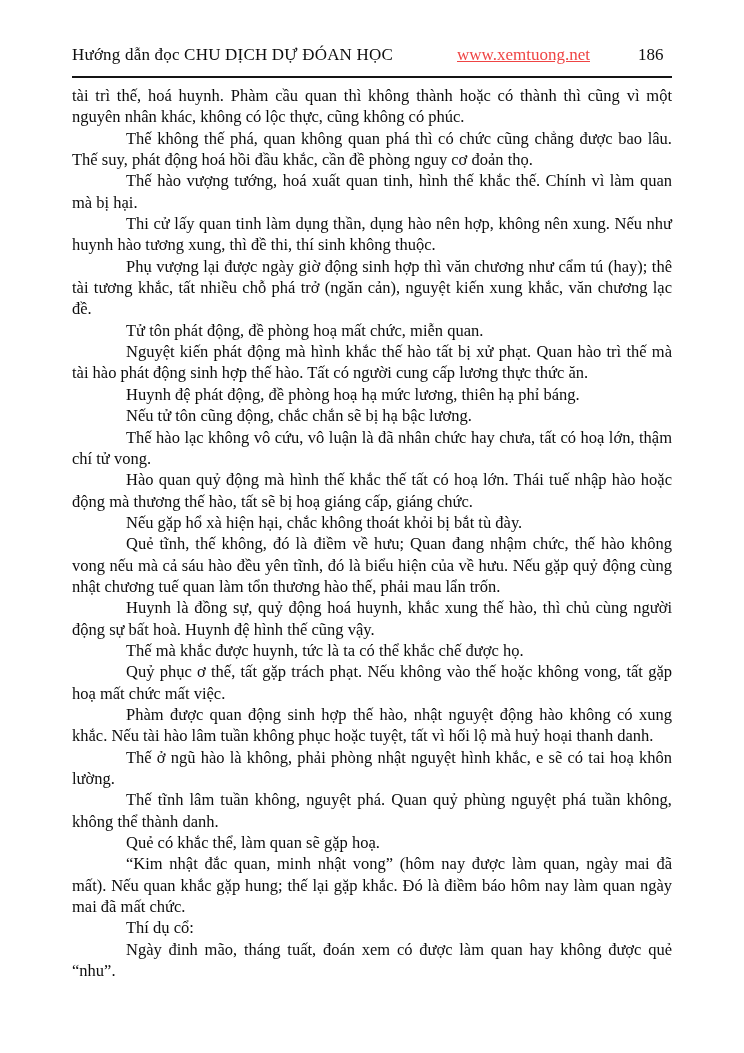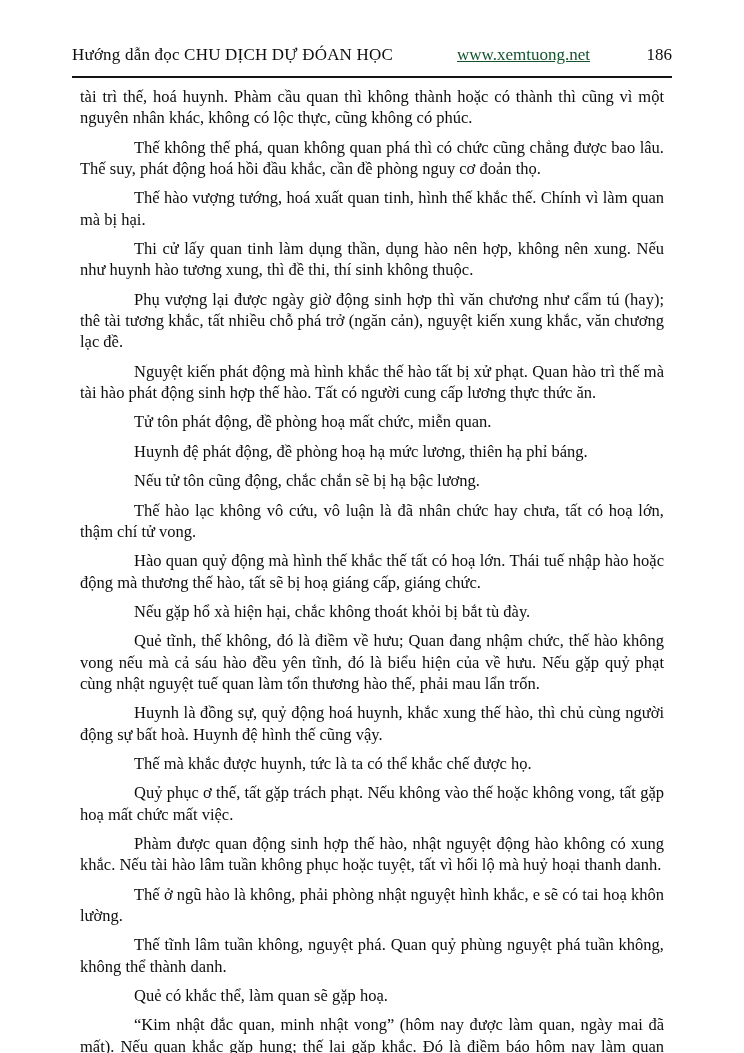--- a/index.html
+++ b/index.html
@@ -22,40 +22,39 @@
     align-items: baseline;
     font-size: 17px;
     line-height: 22px;
     white-space: nowrap;
   }
   .header-title {
     flex: 1 1 auto;
     letter-spacing: 0.2px;
   }
   .header-link {
-    color: #14532d;
+    color: #ef4444;
     text-decoration: underline;
     cursor: pointer;
   }
   .header-page {
     margin-left: 48px;
     min-width: 34px;
-    text-align: right;
   }
   .header-rule {
     border: none;
     border-top: 2px solid #141414;
     margin: 10px 0 7px 0;
   }
   .body-text {
     font-size: 16.5px;
     line-height: 21.35px;
   }
   .para {
-    margin: 8px;
+    margin: 0;
     text-align: justify;
     text-justify: inter-word;
   }
   .para.indent {
     text-indent: 54px;
   }
 </style>
 </head>
 <body>
 
@@ -69,28 +68,28 @@
 
   <hr class="header-rule">
 
   <div class="body-text">
     <div>
         <p class="para">tài trì thế, hoá huynh. Phàm cầu quan thì không thành hoặc có thành thì cũng vì một nguyên nhân khác, không có lộc thực, cũng không có phúc.</p>
         <p class="para indent">Thế không thế phá, quan không quan phá thì có chức cũng chẳng được bao lâu. Thế suy, phát động hoá hồi đầu khắc, cần đề phòng nguy cơ đoản thọ.</p>
         <p class="para indent">Thế hào vượng tướng, hoá xuất quan tinh, hình thế khắc thế. Chính vì làm quan mà bị hại.</p>
         <p class="para indent">Thi cử lấy quan tinh làm dụng thần, dụng hào nên hợp, không nên xung. Nếu như huynh hào tương xung, thì đề thi, thí sinh không thuộc.</p>
         <p class="para indent">Phụ vượng lại được ngày giờ động sinh hợp thì văn chương như cẩm tú (hay); thê tài tương khắc, tất nhiều chỗ phá trở (ngăn cản), nguyệt kiến xung khắc, văn chương lạc đề.</p>
+        <p class="para indent">Tử tôn phát động, đề phòng hoạ mất chức, miễn quan.</p>
         <p class="para indent">Nguyệt kiến phát động mà hình khắc thế hào tất bị xử phạt. Quan hào trì thế mà tài hào phát động sinh hợp thế hào. Tất có người cung cấp lương thực thức ăn.</p>
-        <p class="para indent">Tử tôn phát động, đề phòng hoạ mất chức, miễn quan.</p>
         <p class="para indent">Huynh đệ phát động, đề phòng hoạ hạ mức lương, thiên hạ phỉ báng.</p>
         <p class="para indent">Nếu tử tôn cũng động, chắc chắn sẽ bị hạ bậc lương.</p>
         <p class="para indent">Thế hào lạc không vô cứu, vô luận là đã nhân chức hay chưa, tất có hoạ lớn, thậm chí tử vong.</p>
         <p class="para indent">Hào quan quỷ động mà hình thế khắc thế tất có hoạ lớn. Thái tuế nhập hào hoặc động mà thương thế hào, tất sẽ bị hoạ giáng cấp, giáng chức.</p>
         <p class="para indent">Nếu gặp hổ xà hiện hại, chắc không thoát khỏi bị bắt tù đày.</p>
-        <p class="para indent">Quẻ tĩnh, thế không, đó là điềm về hưu; Quan đang nhậm chức, thế hào không vong nếu mà cả sáu hào đều yên tĩnh, đó là biểu hiện của về hưu. Nếu gặp quỷ phạt cùng nhật nguyệt tuế quan làm tổn thương hào thế, phải mau lẩn trốn.</p>
+        <p class="para indent">Quẻ tĩnh, thế không, đó là điềm về hưu; Quan đang nhậm chức, thế hào không vong nếu mà cả sáu hào đều yên tĩnh, đó là biểu hiện của về hưu. Nếu gặp quỷ động cùng nhật chương tuế quan làm tổn thương hào thế, phải mau lẩn trốn.</p>
         <p class="para indent">Huynh là đồng sự, quỷ động hoá huynh, khắc xung thế hào, thì chủ cùng người động sự bất hoà. Huynh đệ hình thế cũng vậy.</p>
         <p class="para indent">Thế mà khắc được huynh, tức là ta có thể khắc chế được họ.</p>
         <p class="para indent">Quỷ phục ơ thế, tất gặp trách phạt. Nếu không vào thế hoặc không vong, tất gặp hoạ mất chức mất việc.</p>
         <p class="para indent">Phàm được quan động sinh hợp thế hào, nhật nguyệt động hào không có xung khắc. Nếu tài hào lâm tuần không phục hoặc tuyệt, tất vì hối lộ mà huỷ hoại thanh danh.</p>
         <p class="para indent">Thế ở ngũ hào là không, phải phòng nhật nguyệt hình khắc, e sẽ có tai hoạ khôn lường.</p>
         <p class="para indent">Thế tĩnh lâm tuần không, nguyệt phá. Quan quỷ phùng nguyệt phá tuần không, không thể thành danh.</p>
         <p class="para indent">Quẻ có khắc thể, làm quan sẽ gặp hoạ.</p>
         <p class="para indent">“Kim nhật đắc quan, minh nhật vong” (hôm nay được làm quan, ngày mai đã mất). Nếu quan khắc gặp hung; thế lại gặp khắc. Đó là điềm báo hôm nay làm quan ngày mai đã mất chức.</p>
         <p class="para indent">Thí dụ cổ:</p>
         <p class="para indent">Ngày đinh mão, tháng tuất, đoán xem có được làm quan hay không được quẻ “nhu”.</p>

